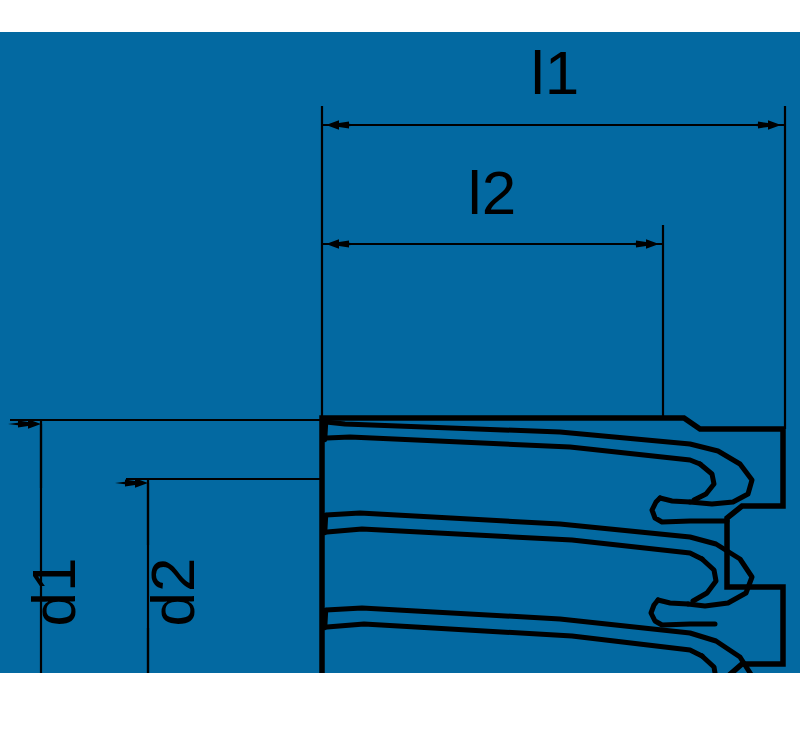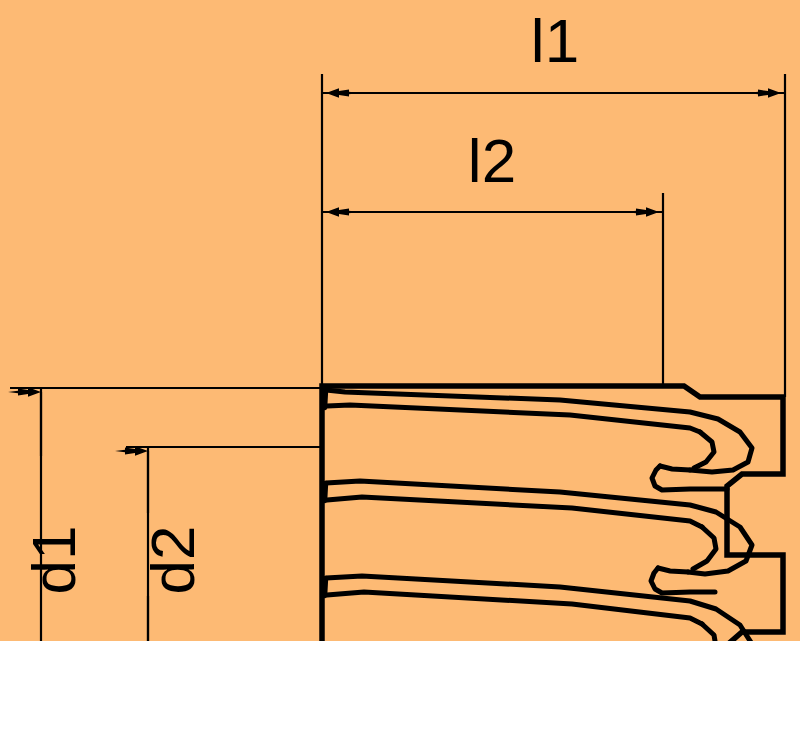--- a/index.html
+++ b/index.html
@@ -7,22 +7,23 @@
     padding: 0;
     background: #ffffff;
   }
   body {
     font-family: "Liberation Sans", sans-serif;
   }
   #drawing-root {
     position: relative;
     width: 800px;
     height: 641px;
-    background: #fdba74;
+    background: #0369a1;
     overflow: hidden;
+    margin-top: 32px;
   }
   #drawing-svg {
     display: block;
     width: 800px;
     height: 730px;
   }
   .dim-text {
     font-family: "Liberation Sans", sans-serif;
     font-size: 62px;
     fill: #000000;

